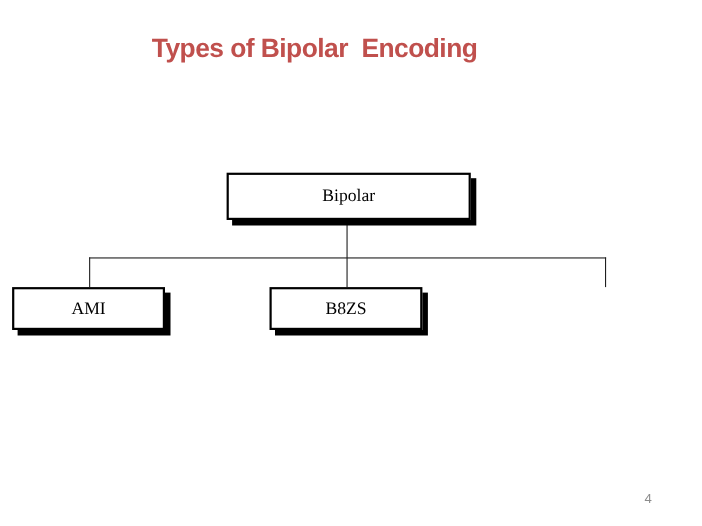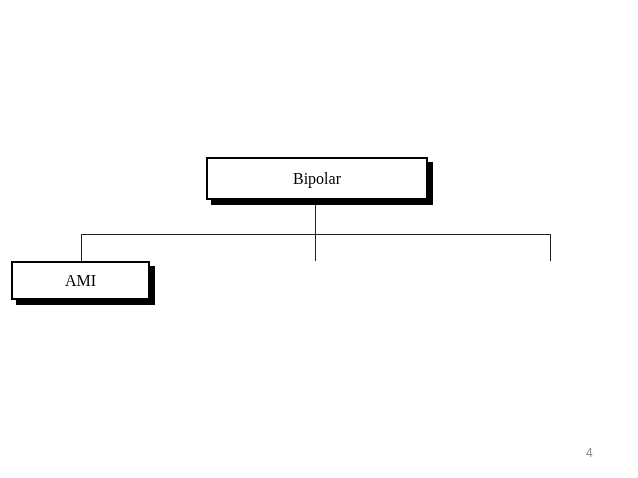--- a/index.html
+++ b/index.html
@@ -63,31 +63,35 @@
     font-size: 12px;
     color: #8c8c8c;
     font-family: "Liberation Sans", sans-serif;
   }
 </style>
 </head>
 <body>
 
 <div class="slide">
 
+  <div class="slide-title">Types of Bipolar  Encoding</div>
 
   <div class="line line-root-vertical"></div>
   <div class="line line-horizontal"></div>
   <div class="line line-left-vertical"></div>
   <div class="line line-right-vertical"></div>
 
   <div class="node node-ami">
     <span class="node-label">AMI</span>
   </div>
 
   <div class="node node-bipolar">
     <span class="node-label">Bipolar</span>
   </div>
 
+  <div class="node node-b8zs">
+    <span class="node-label">B8ZS</span>
+  </div>
 
 
   <div class="page-number">4</div>
 
 </div>
 
 </body></html>

